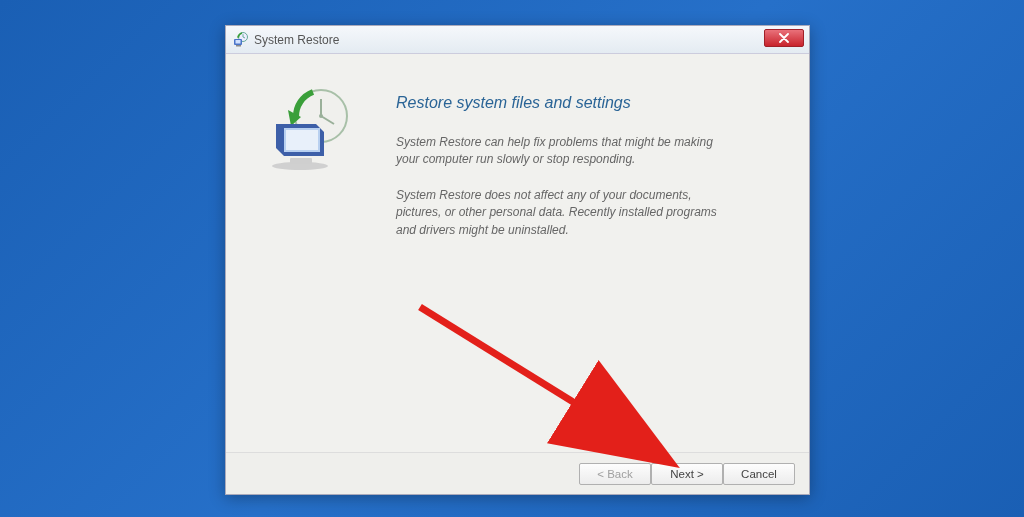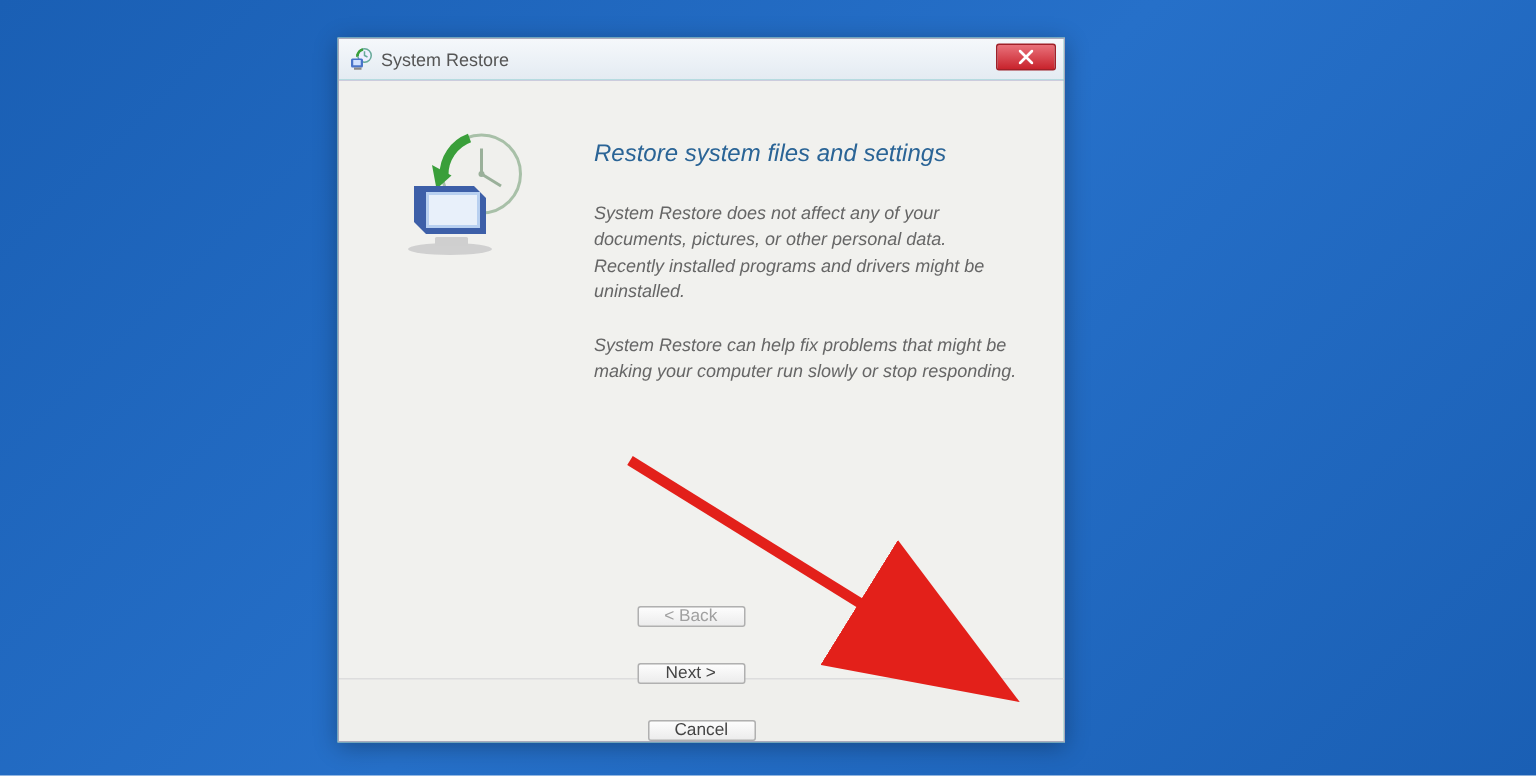--- a/index.html
+++ b/index.html
@@ -9,23 +9,23 @@
       background: linear-gradient(135deg, #1a5fb4 0%, #2670c9 50%, #1a5fb4 100%);
       font-family: "Segoe UI", Tahoma, sans-serif;
       font-size: 12px;
       overflow: hidden;
       position: relative;
     }
     .window {
       position: absolute;
       left: 225px;
       top: 25px;
-      width: 485px;
+      width: 585px;
       height: 470px;
-      background: #5eead4;
+      background: #f97316;
       border: 1px solid #aab;
       box-shadow: 0 3px 15px rgba(0,0,0,0.3);
       display: flex;
       flex-direction: column;
     }
     .titlebar {
       height: 28px;
       background: linear-gradient(#f5f8fb, #e4ebf2);
       border-bottom: 1px solid #ccd;
       display: flex;
@@ -93,39 +93,38 @@
       max-width: 340px;
     }
     .button-bar {
       height: 42px;
       border-top: 1px solid #ddd;
       background: #efefec;
       display: flex;
       align-items: center;
       justify-content: flex-end;
       padding-right: 14px;
-      gap: 24px;
-      flex-direction: column;
+      gap: 0;
     }
     .wiz-btn {
       min-width: 72px;
       height: 22px;
       border: 1px solid #b0b0b0;
       background: linear-gradient(#fdfdfd, #ececec);
       border-radius: 2px;
       font-size: 11.5px;
       color: #444;
       cursor: pointer;
       padding: 0 10px;
     }
     .wiz-btn:disabled {
       color: #a0a0a0;
       cursor: default;
     }
-    .wiz-btn.cancel { margin-left: 14px; }
+    .wiz-btn.cancel { margin-left: 0; }
     .arrow-annot {
       position: absolute;
       left: 400px;
       top: 292px;
       pointer-events: none;
     }
   </style>
 </head>
 <body>
 
@@ -161,22 +160,22 @@
         <polygon points="32,26 45,33 35,42" fill="#3a9f3a"></polygon>
         <path d="M20 40 L60 40 L68 48 L68 72 L28 72 L20 64 Z" fill="#3d5fa8"></path>
         <rect x="28" y="44" width="36" height="24" fill="#b8d0f0"></rect>
         <rect x="30" y="46" width="32" height="20" fill="#e8f0fa"></rect>
         <ellipse cx="44" cy="82" rx="28" ry="4" fill="#d0d0d0"></ellipse>
         <rect x="34" y="74" width="22" height="6" rx="1" fill="#cfcfcf"></rect>
       </svg>
     </div>
     <div class="content-pane">
       <h1 class="heading">Restore system files and settings</h1>
+      <p class="para">System Restore can help fix problems that might be making your computer run slowly or stop responding.</p>
       <p class="para">System Restore does not affect any of your documents, pictures, or other personal data. Recently installed programs and drivers might be uninstalled.</p>
-      <p class="para">System Restore can help fix problems that might be making your computer run slowly or stop responding.</p>
     </div>
   </div>
 
   <div class="button-bar">
     <button class="wiz-btn" disabled="">&lt; Back</button>
     <button class="wiz-btn">Next &gt;</button>
     <button class="wiz-btn cancel">Cancel</button>
   </div>
 </div>
 

